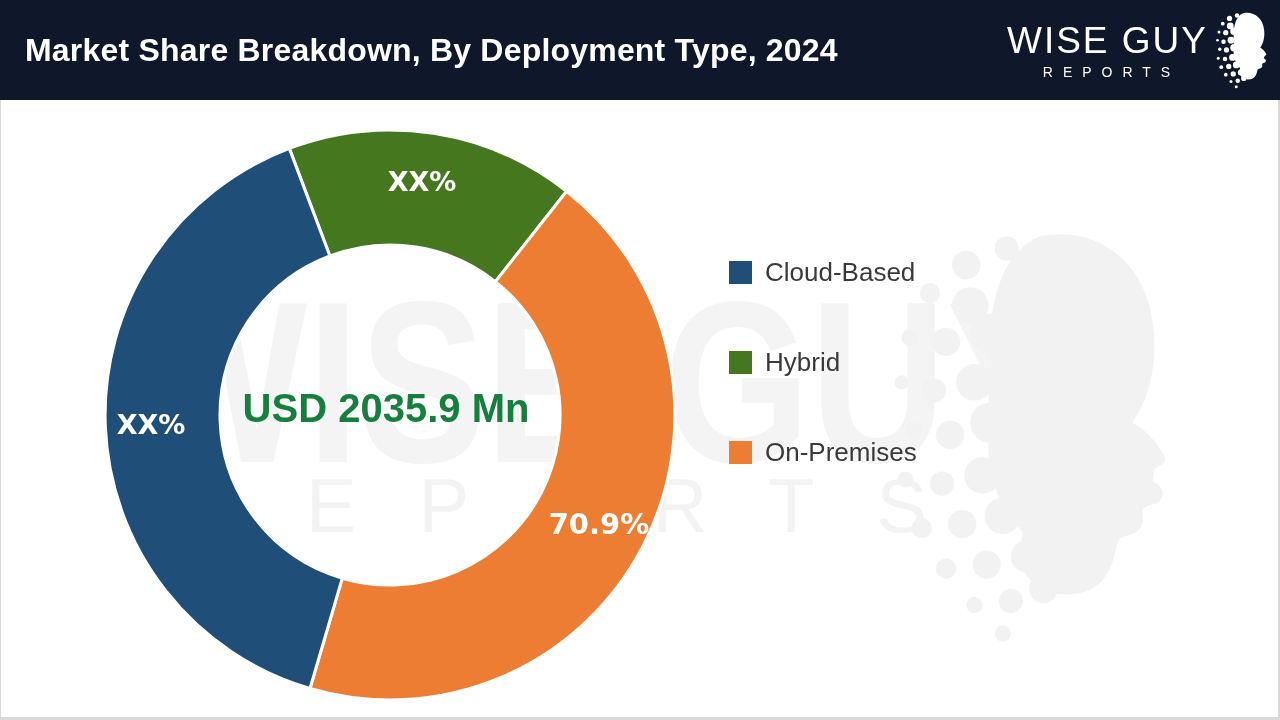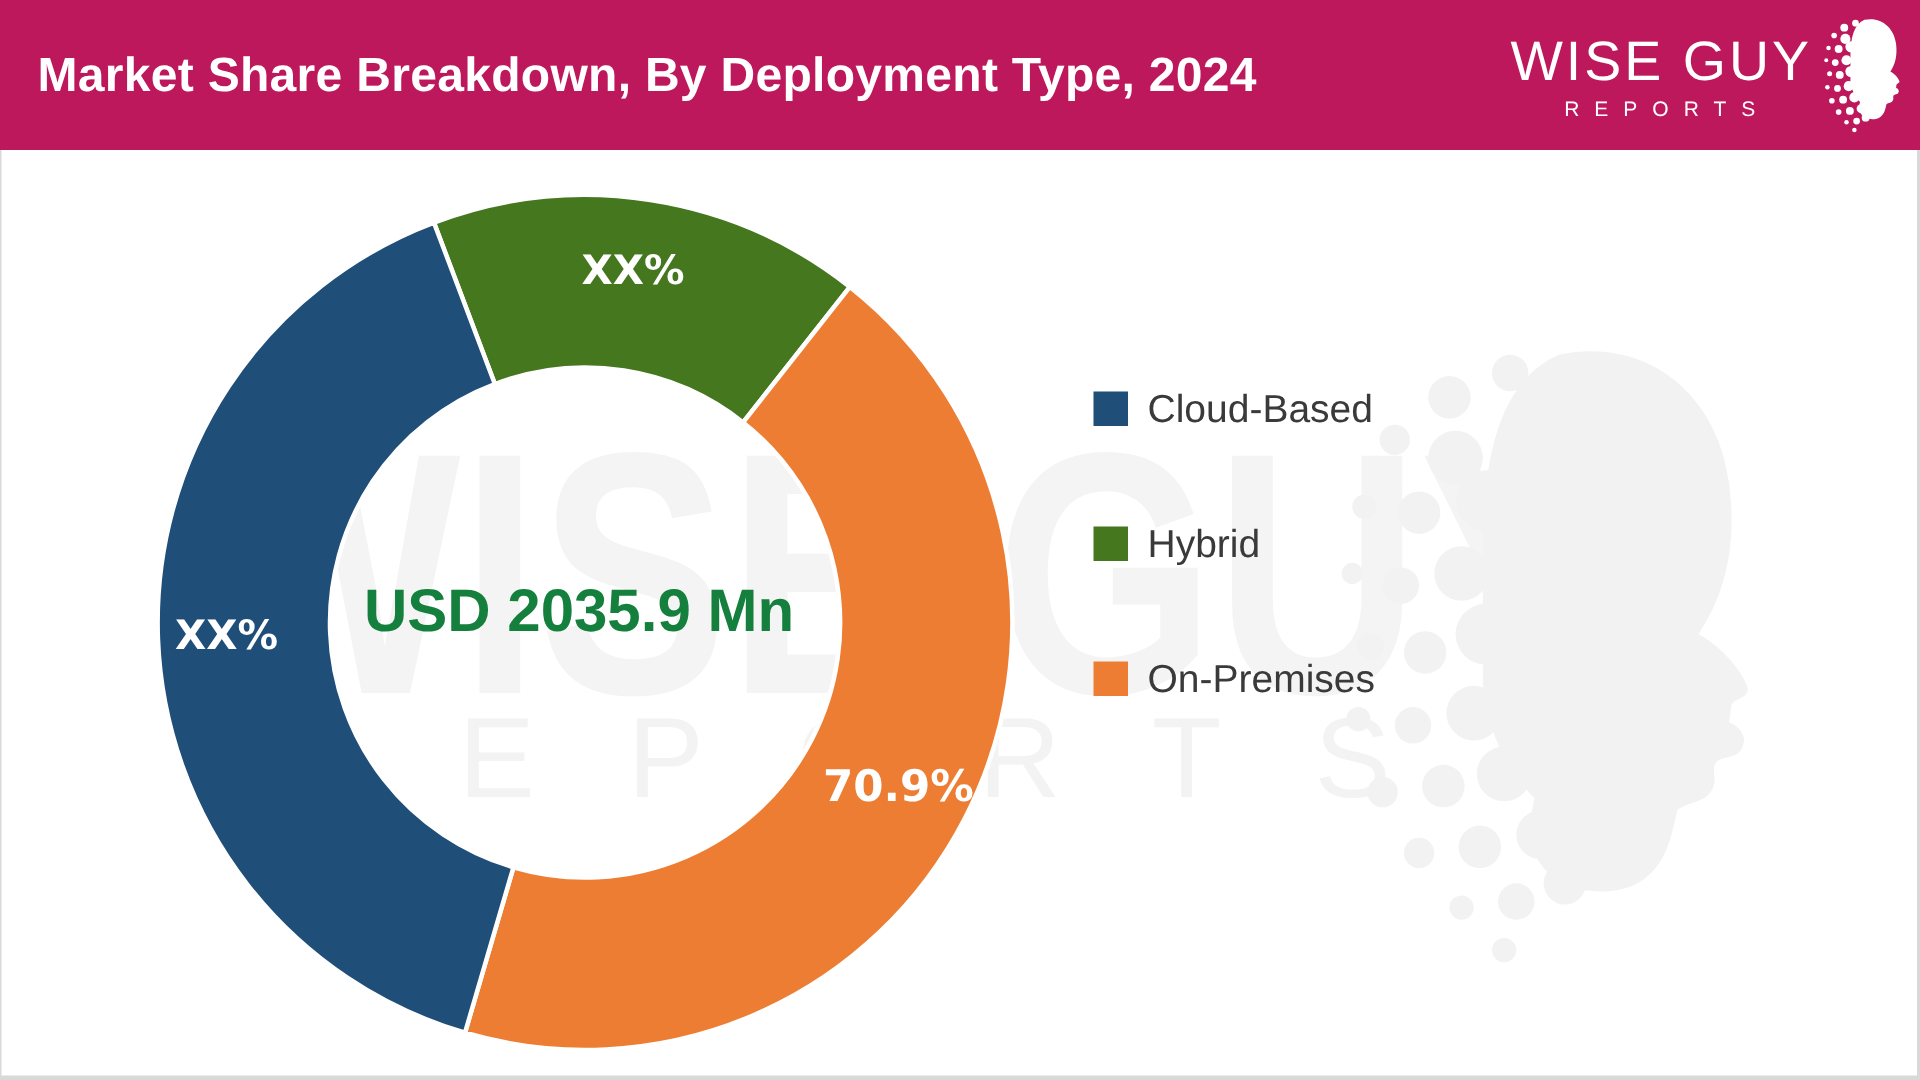--- a/index.html
+++ b/index.html
@@ -1,21 +1,21 @@
 <!DOCTYPE html>
 <html><head>
 <meta charset="utf-8">
 <style>
   * { margin:0; padding:0; box-sizing:border-box; }
   html,body { width:1280px; height:720px; overflow:hidden; background:#fff;
               font-family:"Liberation Sans", sans-serif; }
 
   
   .header { position:absolute; left:0; top:0; width:1280px; height:100px;
-            background:#be185d; }
+            background:#0f172a; }
   .title  { position:absolute; left:25px; top:50%; transform:translateY(-50%);
             color:#ffffff; font-size:32px; font-weight:bold; letter-spacing:.2px;
             white-space:nowrap; }
   .logo   { position:absolute; right:10px; top:6px; height:88px;
             display:flex; align-items:center; gap:2px; }
   .logo-text { display:flex; flex-direction:column; align-items:center; }
   .logo-line1 { color:#fff; font-size:37px; font-weight:400; letter-spacing:2px;
                 line-height:40px; white-space:nowrap; }
   .logo-line2 { color:#fff; font-size:14px; font-weight:400; letter-spacing:10px;
                 margin-top:3px; padding-left:8px; white-space:nowrap; }

